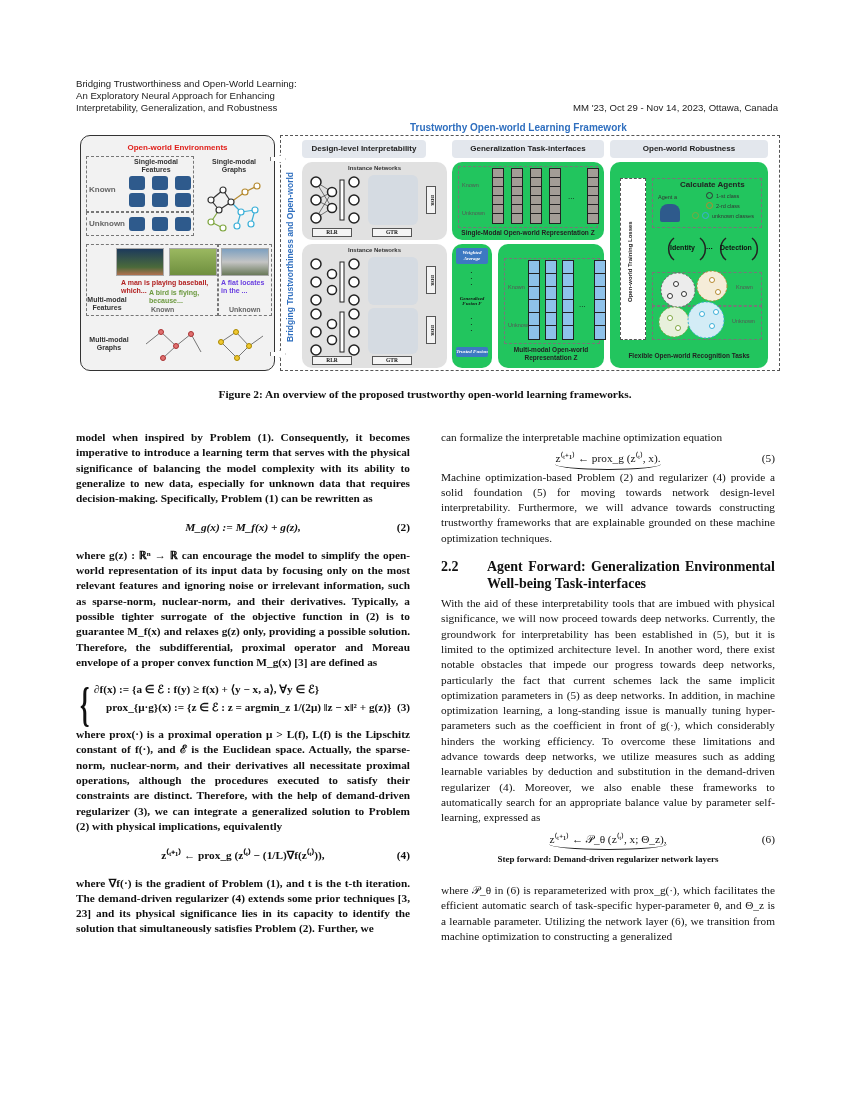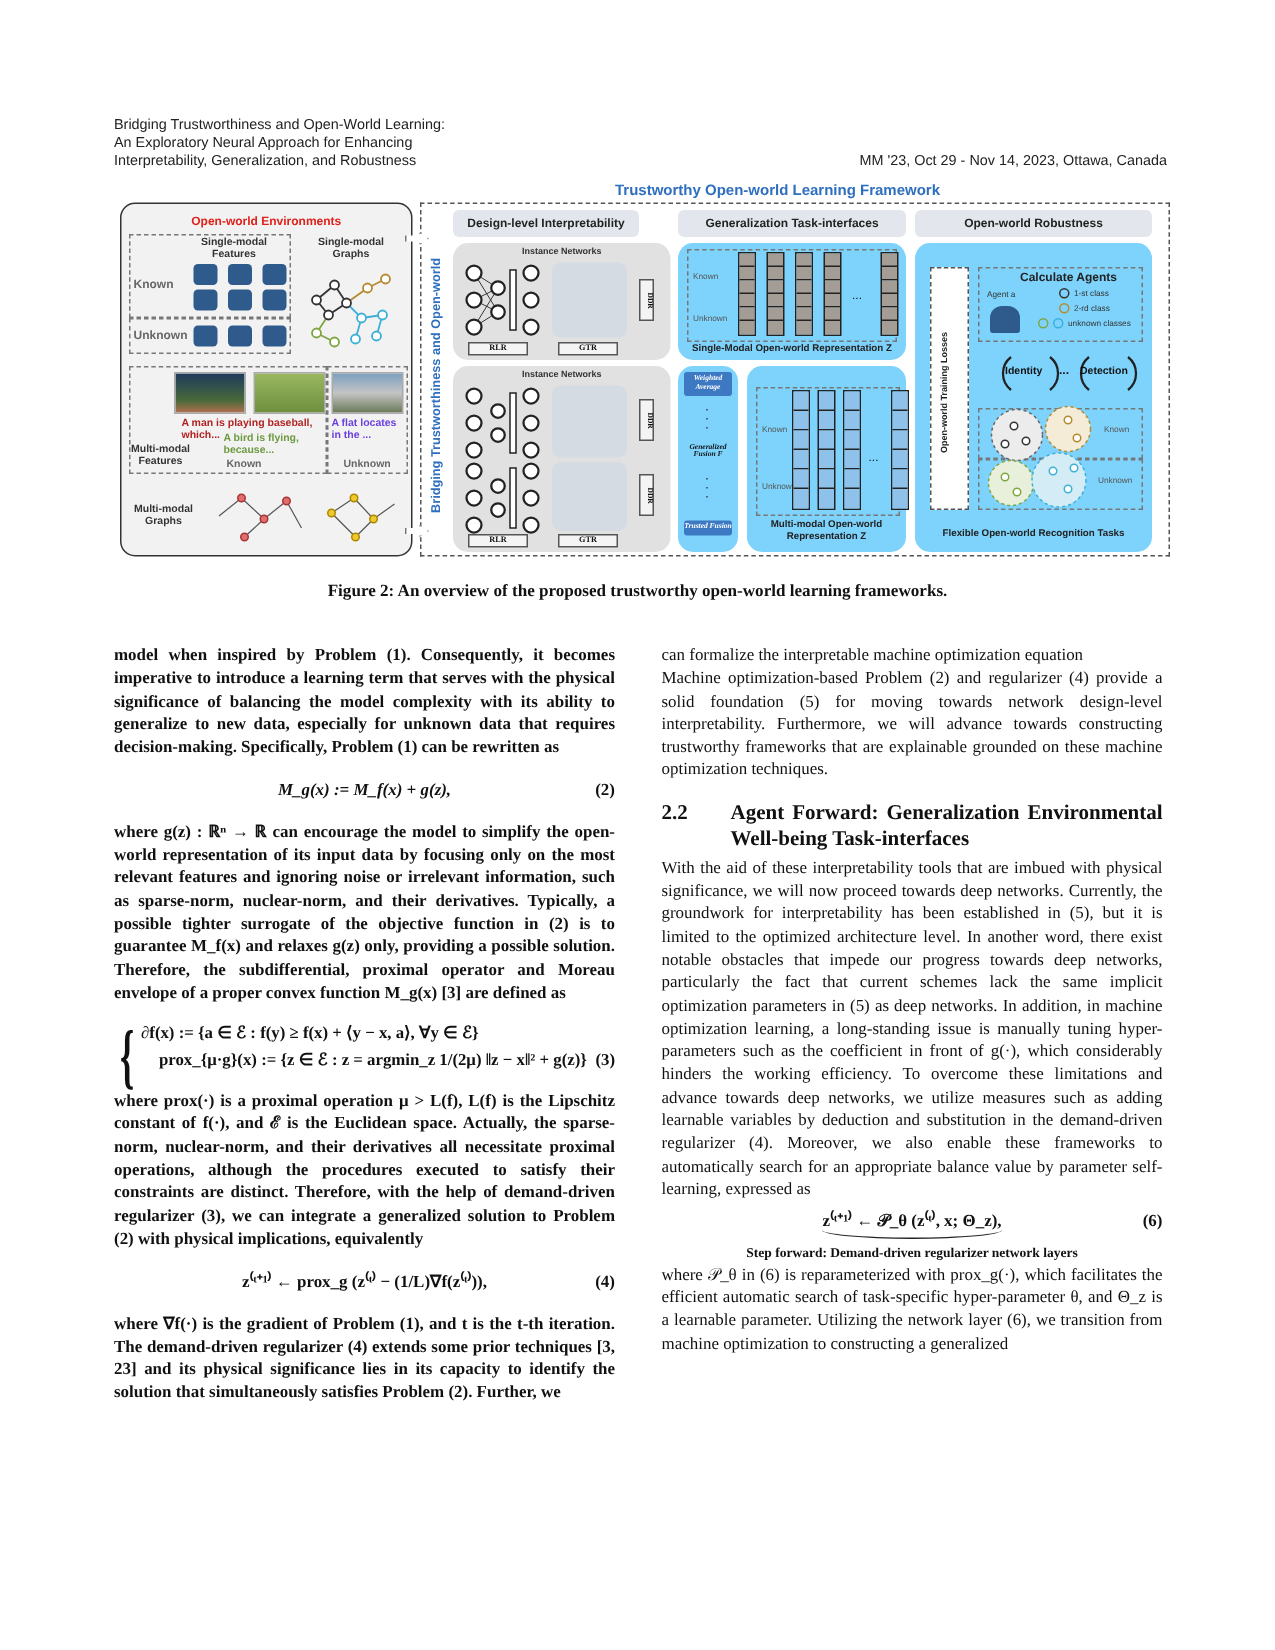--- a/index.html
+++ b/index.html
@@ -21,21 +21,21 @@
   .icon-grid span { width: 16px; height: 14px; background: #2e5a8c; border-radius: 3px; display: block; }
   .photo { position: absolute; height: 28px; border: 1px solid #aaa; }
   .caption-red { position: absolute; font-size: 7px; font-weight: bold; color: #b22222; line-height: 8px; }
   .caption-green { position: absolute; font-size: 7px; font-weight: bold; color: #6d9a40; line-height: 8px; }
   .caption-purple { position: absolute; font-size: 7px; font-weight: bold; color: #6a3fe0; line-height: 8px; }
 
   .framework { position: absolute; left: 200px; top: 13px; width: 500px; height: 236px; border: 1.2px dashed #555; }
   .vert-label { position: absolute; left: 205px; top: 30px; width: 14px; height: 210px; writing-mode: vertical-rl; transform: rotate(180deg); font-size: 8.5px; font-weight: bold; color: #2f6fbf; text-align: center; }
   .col-head { position: absolute; top: 18px; height: 18px; background: #e3e7ed; border-radius: 4px; font-size: 8px; font-weight: bold; color: #222; text-align: center; line-height: 18px; }
   .panel { position: absolute; background: #e1e1e1; border-radius: 10px; }
-  .panel-blue { position: absolute; background: #7dd3fc; border-radius: 10px; }
+  .panel-blue { position: absolute; background: #22c55e; border-radius: 10px; }
   .inst-title { position: absolute; font-size: 6px; font-weight: bold; color: #333; }
   .tag { position: absolute; height: 9px; border: 1px solid #555; font-size: 5.5px; font-family: "Liberation Serif", serif; font-weight: bold; text-align: center; line-height: 7px; background: #f4f4f4; }
   .ddr { position: absolute; width: 10px; height: 28px; border: 1px solid #555; background: #f4f4f4; font-size: 5px; writing-mode: vertical-rl; text-align: center; font-family: "Liberation Serif", serif; font-weight: bold; }
   .bars { position: absolute; display: flex; gap: 7px; }
   .bar { display: flex; flex-direction: column; border: 1.5px solid #222; }
   .bar span { display: block; width: 10px; height: 9px; border-bottom: 1px solid #222; }
   .bar span:last-child { border-bottom: none; }
   .bar.grey span { background: #a39d96; }
   .bar.blue span { background: #8ec2ea; }
   .fusion-box { position: absolute; background: #3d79c2; color: #fff; font-family: "Liberation Serif", serif; font-style: italic; font-weight: bold; font-size: 5px; text-align: center; line-height: 6px; border-radius: 2px; padding: 2px 0; }
@@ -408,25 +408,29 @@
   <p class="para">where prox(·) is a proximal operation μ &gt; L(f), L(f) is the Lipschitz constant of f(·), and ℰ is the Euclidean space. Actually, the sparse-norm, nuclear-norm, and their derivatives all necessitate proximal operations, although the procedures executed to satisfy their constraints are distinct. Therefore, with the help of demand-driven regularizer (3), we can integrate a generalized solution to Problem (2) with physical implications, equivalently</p>
   <div class="eq" style="margin:14px 0 12px;">
     <span>z⁽ᵗ⁺¹⁾ ← prox_g (z⁽ᵗ⁾ − (1/L)∇f(z⁽ᵗ⁾)),</span>
     <span class="eq-num">(4)</span>
   </div>
   <p class="para">where ∇f(·) is the gradient of Problem (1), and t is the t-th iteration. The demand-driven regularizer (4) extends some prior techniques [3, 23] and its physical significance lies in its capacity to identify the solution that simultaneously satisfies Problem (2). Further, we</p>
 </div>
 
 <div class="col col-right">
   <p class="para">can formalize the interpretable machine optimization equation</p>
+  <div class="eq" style="margin:6px 0 0;">
+    <span class="under-brace">z⁽ᵗ⁺¹⁾ ← prox_g (z⁽ᵗ⁾, x).</span>
+    <span class="eq-num">(5)</span>
+  </div>
   <p class="para">Machine optimization-based Problem (2) and regularizer (4) provide a solid foundation (5) for moving towards network design-level interpretability. Furthermore, we will advance towards constructing trustworthy frameworks that are explainable grounded on these machine optimization techniques.</p>
   <div class="section-head">
     <span class="section-num">2.2</span>
     <span>Agent Forward: Generalization Environmental Well-being Task-interfaces</span>
   </div>
   <p class="para">With the aid of these interpretability tools that are imbued with physical significance, we will now proceed towards deep networks. Currently, the groundwork for interpretability has been established in (5), but it is limited to the optimized architecture level. In another word, there exist notable obstacles that impede our progress towards deep networks, particularly the fact that current schemes lack the same implicit optimization parameters in (5) as deep networks. In addition, in machine optimization learning, a long-standing issue is manually tuning hyper-parameters such as the coefficient in front of g(·), which considerably hinders the working efficiency. To overcome these limitations and advance towards deep networks, we utilize measures such as adding learnable variables by deduction and substitution in the demand-driven regularizer (4). Moreover, we also enable these frameworks to automatically search for an appropriate balance value by parameter self-learning, expressed as</p>
-  <div class="eq" style="margin:6px 0 0;font-weight:bold;">
+  <div class="eq" style="margin:6px 0 0;">
     <span class="under-brace">z⁽ᵗ⁺¹⁾ ← 𝒫_θ (z⁽ᵗ⁾, x; Θ_z),</span>
     <span class="eq-num">(6)</span>
   </div>
-  <div class="brace-note" style="margin-bottom:0;">Step forward: Demand-driven regularizer network layers</div>
+  <div class="brace-note" style="margin-bottom:16px;">Step forward: Demand-driven regularizer network layers</div>
   <p class="para">where 𝒫_θ in (6) is reparameterized with prox_g(·), which facilitates the efficient automatic search of task-specific hyper-parameter θ, and Θ_z is a learnable parameter. Utilizing the network layer (6), we transition from machine optimization to constructing a generalized</p>
 </div>
 
 </body></html>

